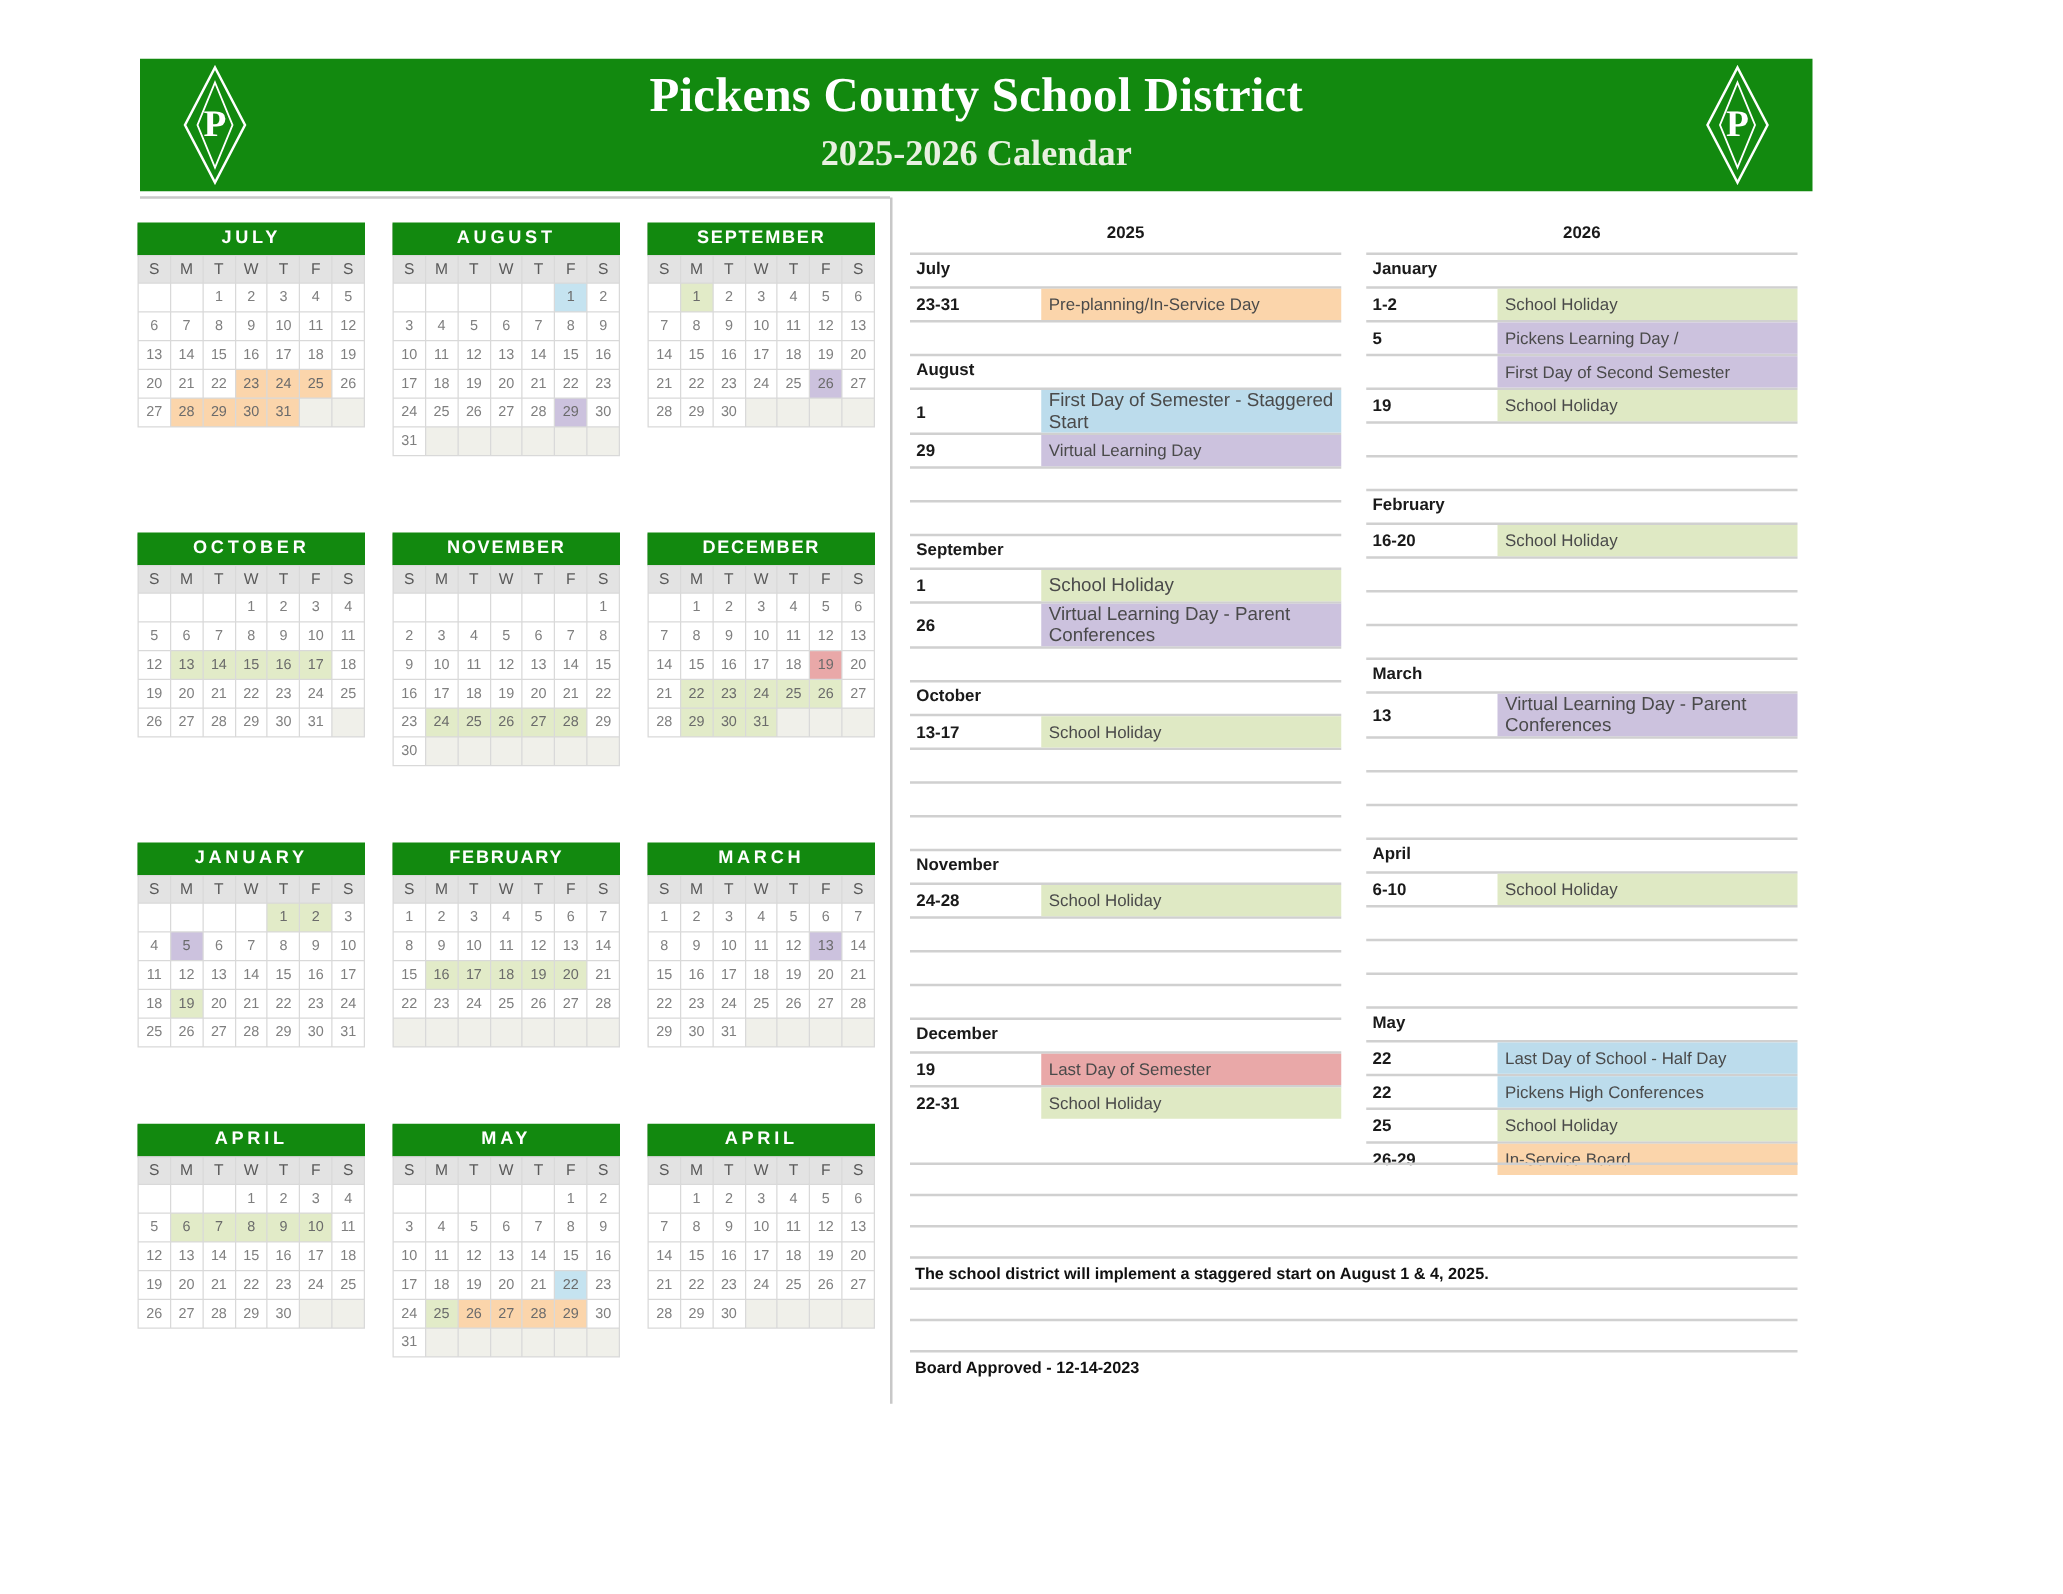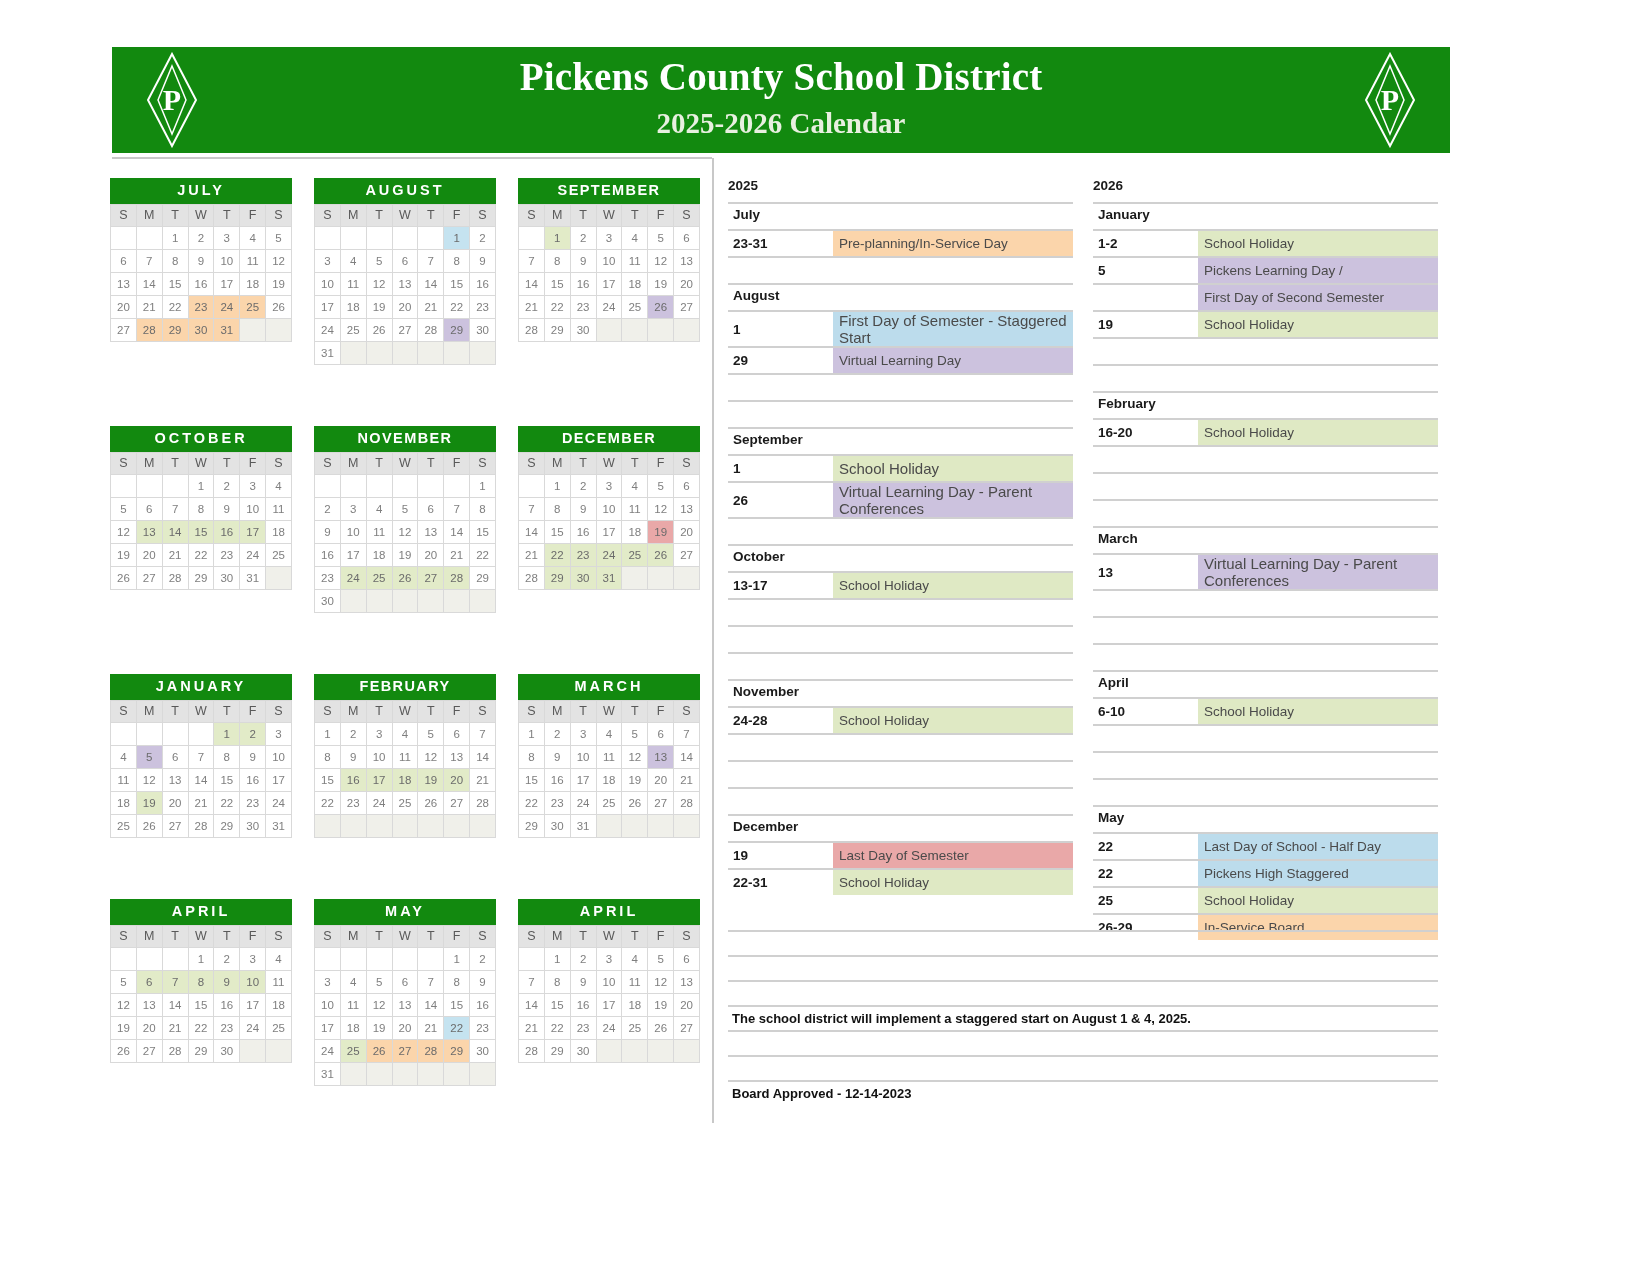--- a/index.html
+++ b/index.html
@@ -144,21 +144,21 @@
   
   .events {
     position: absolute;
     left: 728px; top: 178px;
     width: 710px;
     display: grid;
     grid-template-columns: 345px 345px;
     grid-column-gap: 20px;
   }
   .year-head {
-    text-align: left;
+    text-align: center;
     font-size: 13.5px;
     font-weight: bold;
     color: #1a1a1a;
     padding-bottom: 9px;
   }
   .evt-table { width: 345px; }
   .evt-row {
     display: flex;
     border-top: 2.5px solid #d0d0d0;
     min-height: 25px;
@@ -1155,21 +1155,21 @@
         <div class="evt-row blank">&nbsp;</div>
         <div class="evt-row">
           <div class="evt-month">May</div>
         </div>
         <div class="evt-row">
           <div class="evt-date">22</div>
           <div class="evt-label bg-blue">Last Day of School - Half Day</div>
         </div>
         <div class="evt-row">
           <div class="evt-date">22</div>
-          <div class="evt-label bg-blue">Pickens High Staggered</div>
+          <div class="evt-label bg-blue">Pickens High Conferences</div>
         </div>
         <div class="evt-row">
           <div class="evt-date">25</div>
           <div class="evt-label bg-green">School Holiday</div>
         </div>
         <div class="evt-row">
           <div class="evt-date">26-29</div>
           <div class="evt-label bg-orange">In-Service Board</div>
         </div>
       </div>

